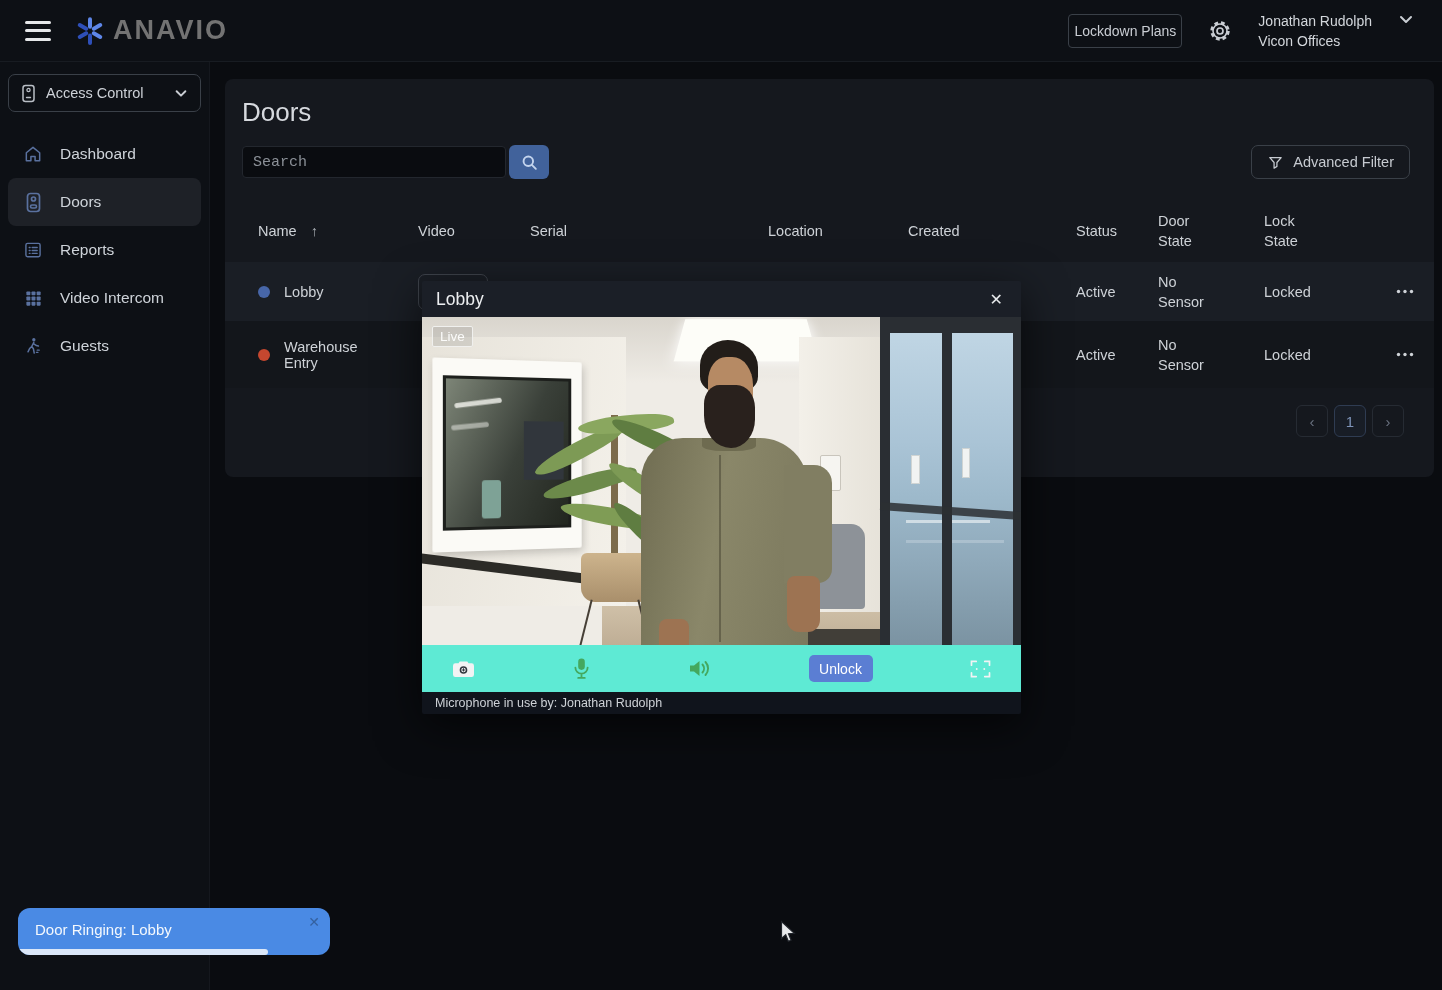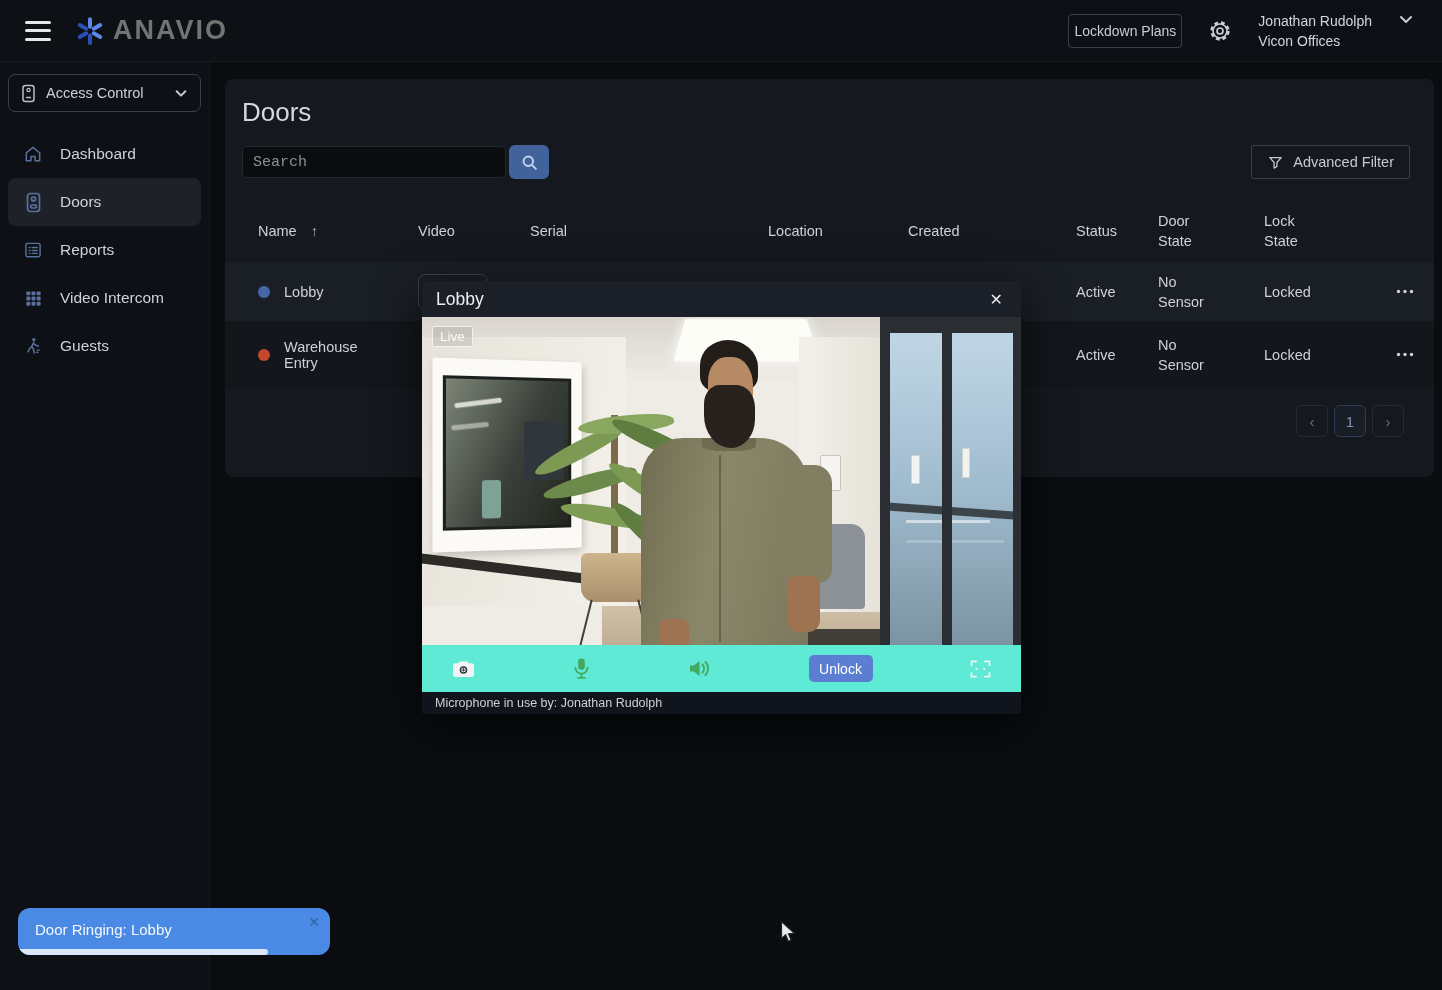--- a/index.html
+++ b/index.html
@@ -35,21 +35,21 @@
   .card { position:absolute; left:225px; top:79px; width:1209px; height:398px;
     background:#15181e; border-radius:8px; z-index:1; }
   .page-title { position:absolute; left:17px; top:18px; font-size:26px; font-weight:500; color:#d6d9de; }
   .search-row { position:absolute; left:17px; top:66px; display:flex; align-items:center; }
   .search-input { width:264px; height:32px; background:#0a0c10; border:1px solid #23272e; border-radius:4px;
     color:#d3d7dc; font-size:15px; padding:0 10px; font-family:Liberation Mono, monospace; }
   .search-input::placeholder { color:#8b9097; }
   .search-btn { width:40px; height:34px; margin-left:3px; background:#41629b; border:none; border-radius:6px;
     display:flex; align-items:center; justify-content:center; cursor:pointer; }
   .adv-filter { position:absolute; right:24px; top:66px; height:34px; display:flex; align-items:center; gap:9px;
-    border:1px solid #3a4048; border-radius:2px; background:transparent; color:#c6cad0;
+    border:1px solid #3a4048; border-radius:7px; background:transparent; color:#c6cad0;
     font-size:14.5px; padding:0 15px; font-family:inherit; cursor:pointer; }
 
   .tbl { position:absolute; left:0; top:121px; width:1209px; }
   .tr { display:grid; grid-template-columns:160px 112px 238px 140px 168px 82px 106px 111px 1fr;
     padding-left:33px; align-items:center; }
   .tr.head { min-height:62px; color:#c2c6cb; font-size:14.5px; }
   .tr.r1 { height:59px; background:#1a1e25; }
   .tr.r2 { height:67px; background:#13161b; }
   .cell { font-size:14.5px; color:#ced2d7; padding-right:10px; }
   .narrow { display:inline-block; max-width:48px; line-height:20px; }

